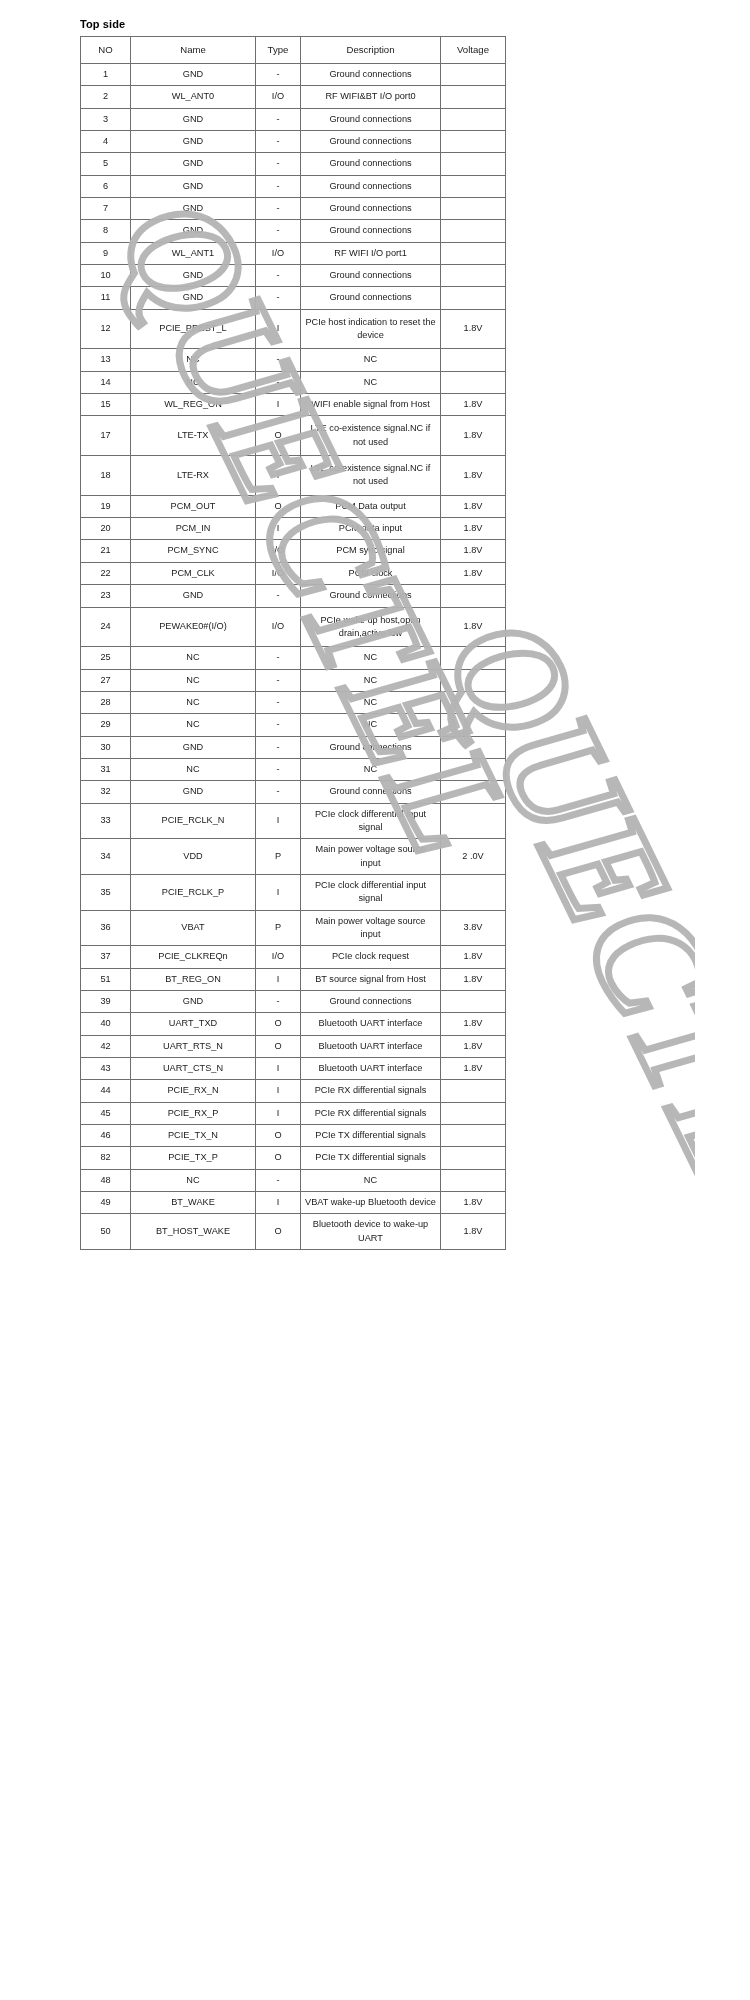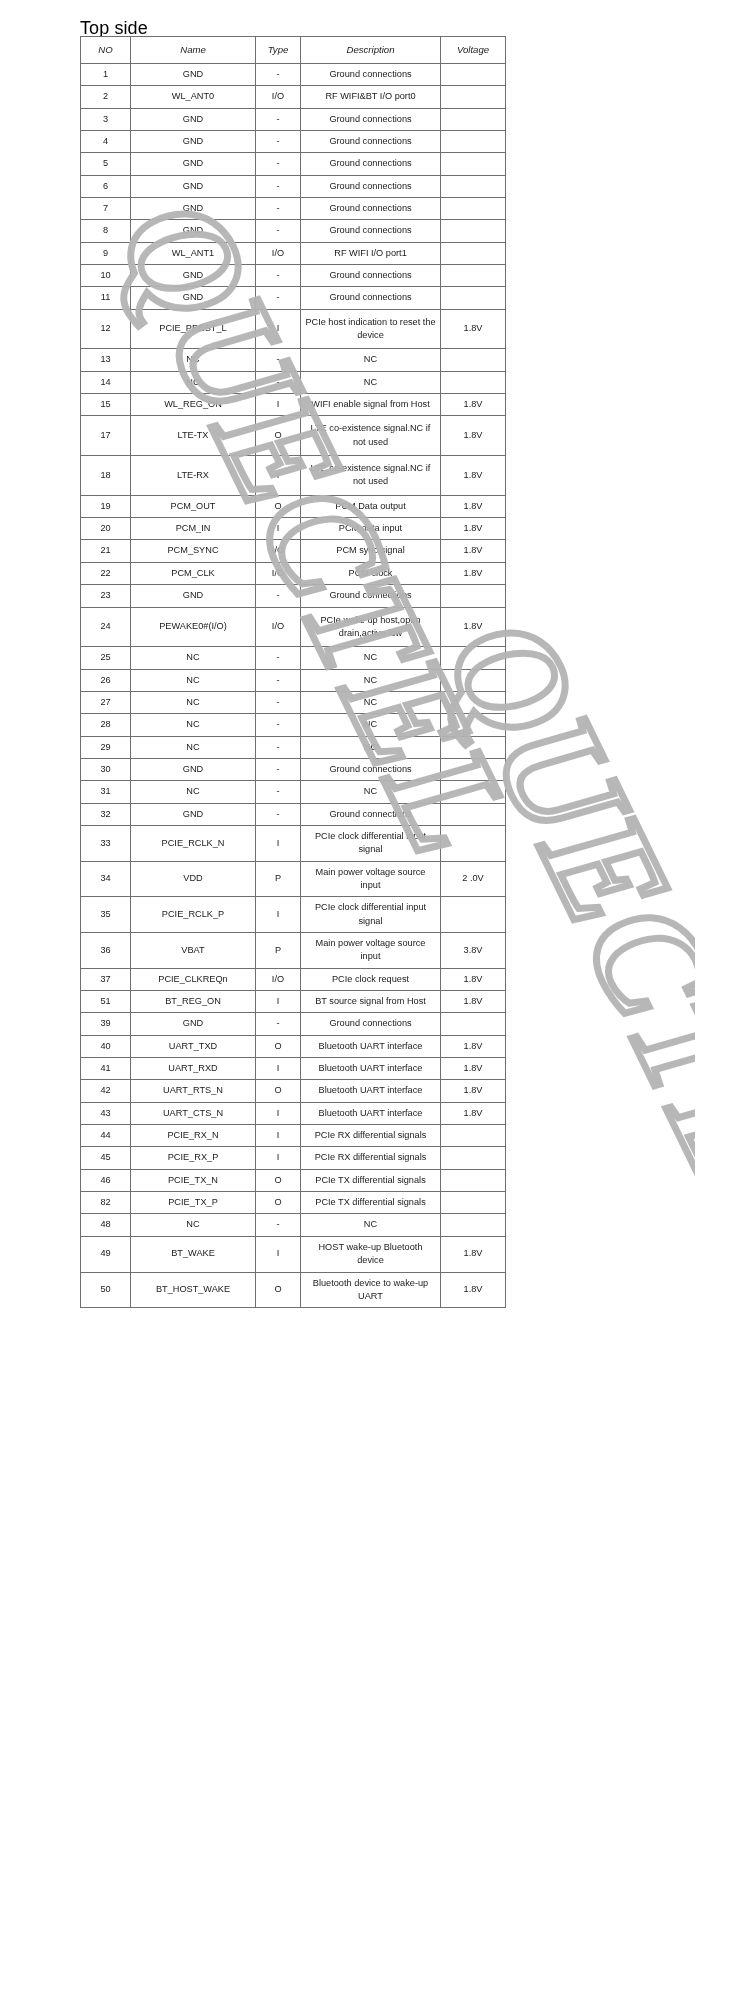--- a/index.html
+++ b/index.html
@@ -21,22 +21,22 @@
     width: 750px;
     height: 2000px;
     box-sizing: border-box;
   }
 
   
   .section-title {
     position: absolute;
     left: 80px;
     top: 18px;
-    font-size: 18px;
-    font-weight: normal;
+    font-size: 11px;
+    font-weight: bold;
     letter-spacing: 0.1px;
     color: #000;
   }
 
   
   .table-wrap {
     position: absolute;
     left: 80px;
     top: 36px;
     width: 425px;
@@ -65,21 +65,20 @@
     padding: 4px 2px;
     color: #1a1a1a;
     background: transparent;
     word-wrap: break-word;
   }
 
   table.pinout th {
     font-weight: normal;
     font-size: 9.6px;
     padding: 6px 4px;
-    font-style: italic;
   }
 
   table.pinout td.desc,
   table.pinout th.desc {
     padding-left: 4px;
     padding-right: 4px;
     text-align: center;
   }
 
   table.pinout tr.tall td {
@@ -301,27 +300,20 @@
             <td>1.8V</td>
           </tr>
           <tr>
             <td>25</td>
             <td>NC</td>
             <td>-</td>
             <td class="desc">NC</td>
             <td></td>
           </tr>
           <tr>
-            <td>26</td>
-            <td>NC</td>
-            <td>-</td>
-            <td class="desc">NC</td>
-            <td></td>
-          </tr>
-          <tr>
             <td>27</td>
             <td>NC</td>
             <td>-</td>
             <td class="desc">NC</td>
             <td></td>
           </tr>
           <tr>
             <td>28</td>
             <td>NC</td>
             <td>-</td>
@@ -406,27 +398,20 @@
             <td></td>
           </tr>
           <tr>
             <td>40</td>
             <td>UART_TXD</td>
             <td>O</td>
             <td class="desc">Bluetooth UART interface</td>
             <td>1.8V</td>
           </tr>
           <tr>
-            <td>41</td>
-            <td>UART_RXD</td>
-            <td>I</td>
-            <td class="desc">Bluetooth UART interface</td>
-            <td>1.8V</td>
-          </tr>
-          <tr>
             <td>42</td>
             <td>UART_RTS_N</td>
             <td>O</td>
             <td class="desc">Bluetooth UART interface</td>
             <td>1.8V</td>
           </tr>
           <tr>
             <td>43</td>
             <td>UART_CTS_N</td>
             <td>I</td>
@@ -465,21 +450,21 @@
             <td>48</td>
             <td>NC</td>
             <td>-</td>
             <td class="desc">NC</td>
             <td></td>
           </tr>
           <tr>
             <td>49</td>
             <td>BT_WAKE</td>
             <td>I</td>
-            <td class="desc">HOST wake-up Bluetooth device</td>
+            <td class="desc">VBAT wake-up Bluetooth device</td>
             <td>1.8V</td>
           </tr>
           <tr>
             <td>50</td>
             <td>BT_HOST_WAKE</td>
             <td>O</td>
             <td class="desc">Bluetooth device to wake-up UART</td>
             <td>1.8V</td>
           </tr>
         </tbody>

